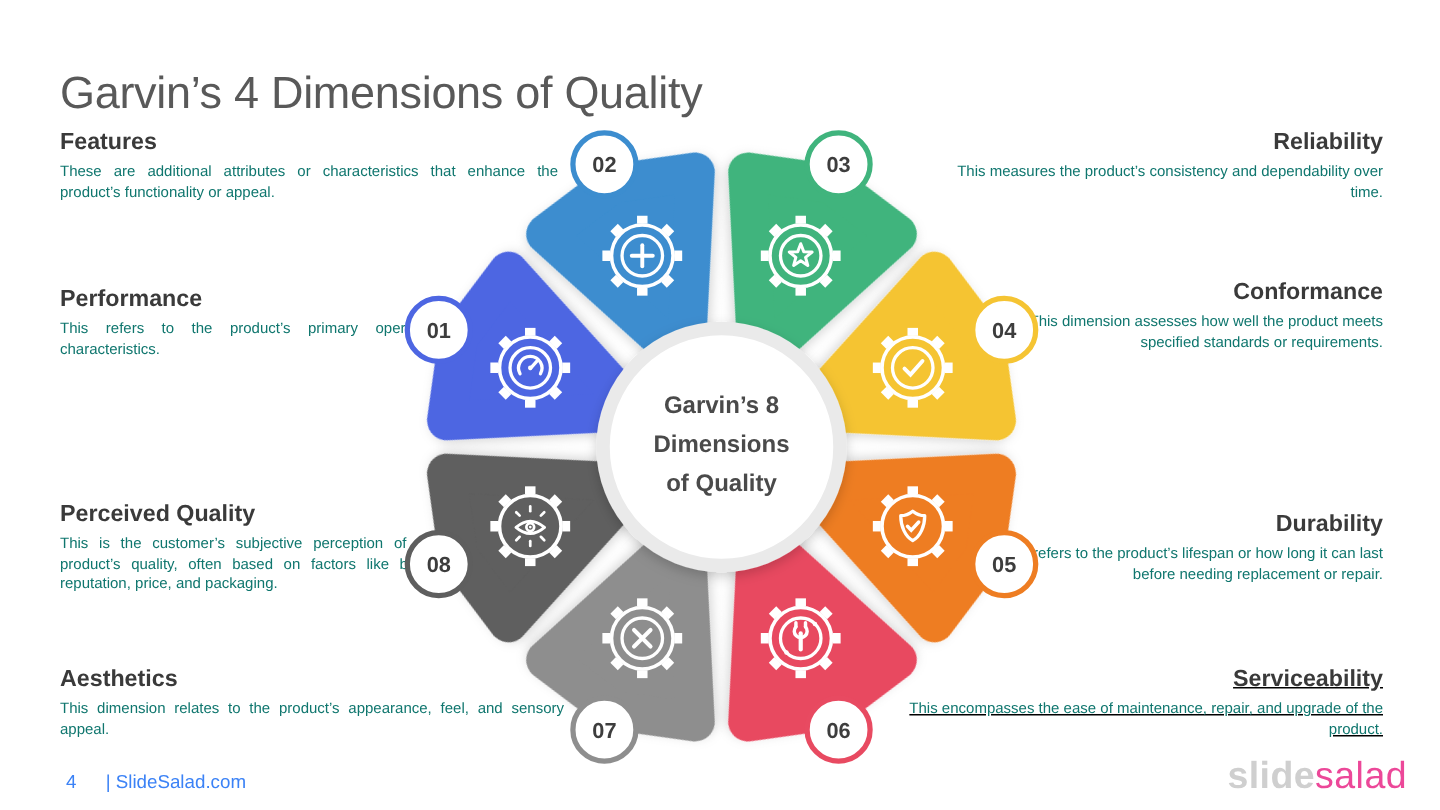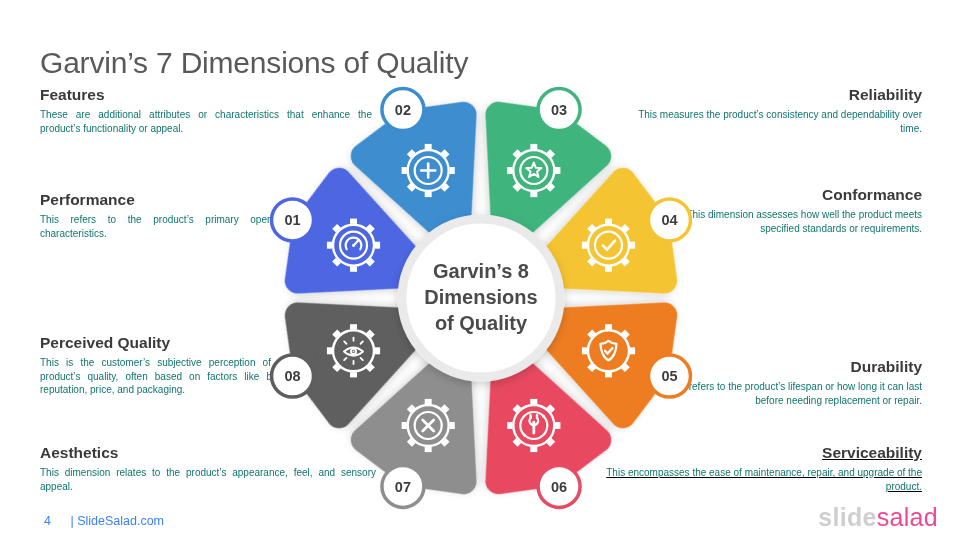--- a/index.html
+++ b/index.html
@@ -17,41 +17,41 @@
   .tb p{margin:0;font-size:10px;line-height:1.38;color:#0f766e;}
   .tb.left p{text-align:justify;}
   .tb.right{text-align:right;}
   .tb.right p{}
   .tb-features{left:40px;top:86px;width:332px;}
   .tb-performance{left:40px;top:191px;width:252px;}
   .tb-perceived{left:40px;top:334px;width:252px;}
   .tb-aesthetics{left:40px;top:444px;width:336px;}
   .tb-reliability{right:38px;top:86px;width:300px;}
   .tb-conformance{right:38px;top:186px;width:262px;}
-  .tb-durability{right:38px;top:341px;width:272px;margin-top:17px;}
+  .tb-durability{right:38px;top:341px;width:272px;}
   .tb-serviceability{right:38px;top:444px;width:340px;text-decoration:underline;}
   .flower{position:absolute;left:251px;top:68px;width:460px;height:460px;}
   .center-label{
     position:absolute;left:391px;top:258px;width:180px;text-align:center;
-    font-size:20px;font-weight:bold;color:#4a4a4a;line-height:26px;
+    font-size:16px;font-weight:bold;color:#4a4a4a;line-height:26px;
   }
   .footer-left{
     position:absolute;left:16px;bottom:12px;font-size:12.5px;color:#3b82f6;margin-left:28px;
   }
   .footer-left .sep{margin-left:16px;}
   .logo{
     position:absolute;right:22px;bottom:8px;font-size:25px;letter-spacing:0.3px;
   }
   .logo .bold{font-weight:bold;color:#cfcfcf;}
   .logo .light{font-weight:normal;color:#ec4899;}
 </style>
 </head>
 <body>
 
-<h1 class="title">Garvin’s 7 Dimensions of Quality</h1>
+<h1 class="title">Garvin’s 4 Dimensions of Quality</h1>
 
 <div class="tb left tb-features">
   <h3>Features</h3>
   <p>These are additional attributes or characteristics that enhance the product’s functionality  or appeal.</p>
 </div>
 <div class="tb left tb-performance">
   <h3>Performance</h3>
   <p>This refers to the product’s primary operating characteristics.</p>
 </div>
 <div class="tb left tb-perceived">

